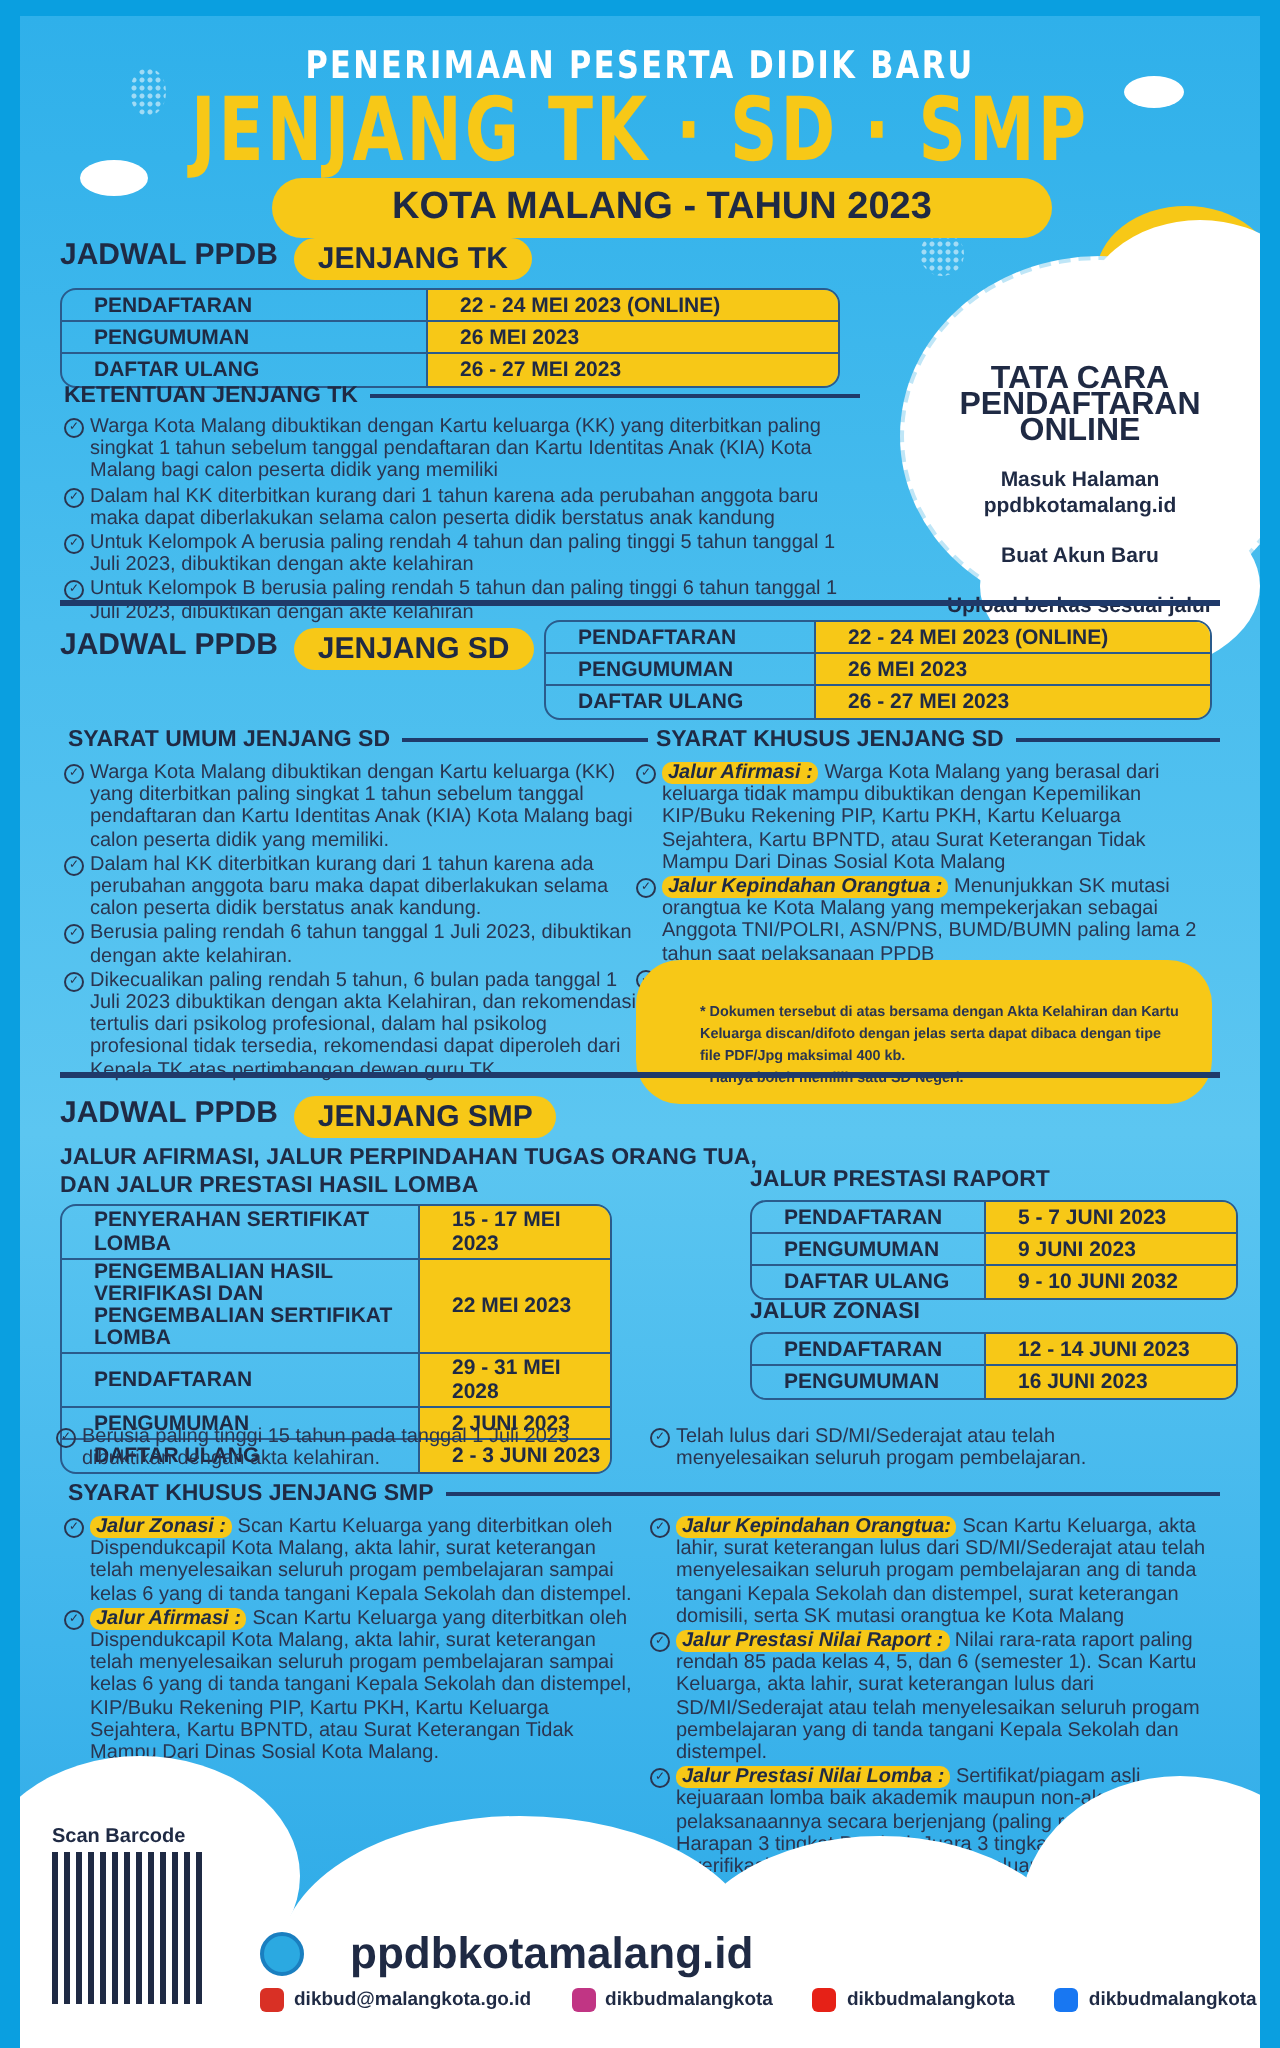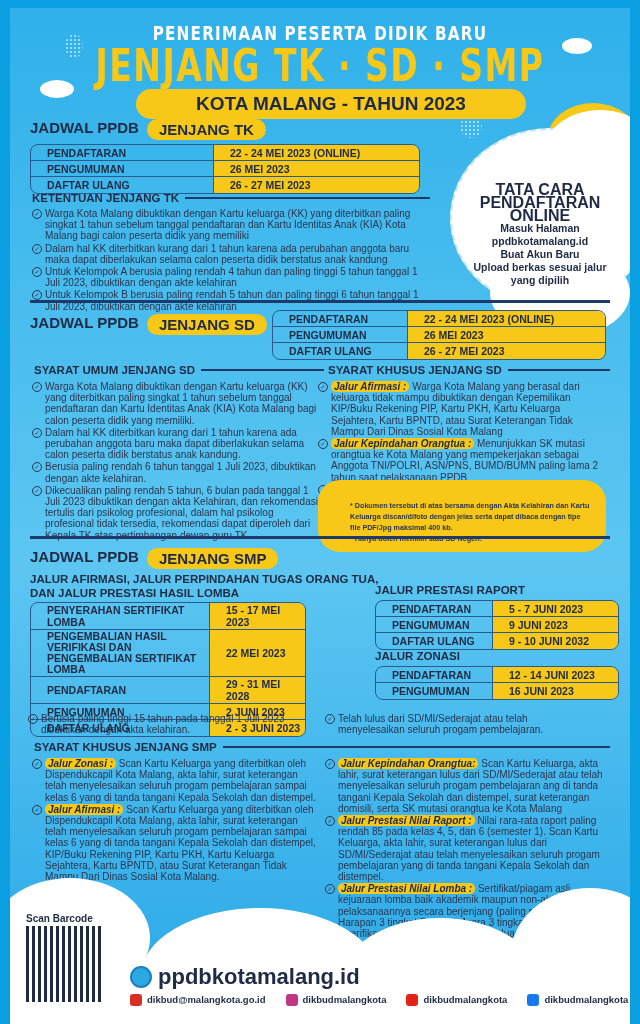--- a/index.html
+++ b/index.html
@@ -20,22 +20,22 @@
 .sub-title{position:absolute;font-weight:bold;font-size:11.5px;color:#1f2a44;display:flex;align-items:center;gap:6px}
 .sub-title .line{height:2px;background:#1f3a6a;flex:1}
 ul.list{position:absolute;list-style:none;font-size:10px;line-height:11.2px;color:#2a3550}
 ul.list li{position:relative;padding-left:13px;margin-bottom:1px}
 ul.list li:before{content:"✓";position:absolute;left:0;top:0;width:8px;height:8px;border:1px solid #2a3550;border-radius:50%;font-size:6px;line-height:8px;text-align:center;margin-top:1px}
 .tag{background:#f7c817;font-style:italic;font-weight:bold;border-radius:5px;padding:0 3px;color:#1f2a44}
 .divider{position:absolute;left:20px;width:580px;height:3px;background:#1f3a6a}
 .note{position:absolute;background:#f7c817;border-radius:22px;padding:20px 14px 8px 32px;font-size:7.2px;line-height:11px;color:#2a3550;font-weight:bold}
 .tata{position:absolute;left:460px;top:175px;width:140px;text-align:center;font-weight:bold;color:#1f2a44}
 .tata .t{font-size:16px;line-height:13px}
-.tata .s{font-size:10.5px;line-height:13px;}
-.footer-site{position:absolute;left:120px;top:956px;font-weight:bold;font-size:22px;color:#1f2a44;display:flex;align-items:center;gap:6px}
+.tata .s{font-size:10.5px;line-height:13px;margin-top:12px}
+.footer-site{position:absolute;left:120px;top:956px;font-weight:bold;font-size:22px;color:#1f2a44;display:flex;align-items:center;gap:23px}
 .contacts{position:absolute;left:120px;top:986px;display:flex;gap:20px;font-size:9.5px;color:#1f2a44;font-weight:bold}
 .contacts span.i{display:inline-block;width:12px;height:12px;border-radius:3px;vertical-align:middle;margin-right:5px}
 .qr{position:absolute;left:16px;top:918px;width:76px;height:76px;background:
 repeating-linear-gradient(90deg,#1f2a44 0 3px,#fff 3px 6px),#fff}
 </style>
 </head>
 <body>
 
 <div class="poster">
 

